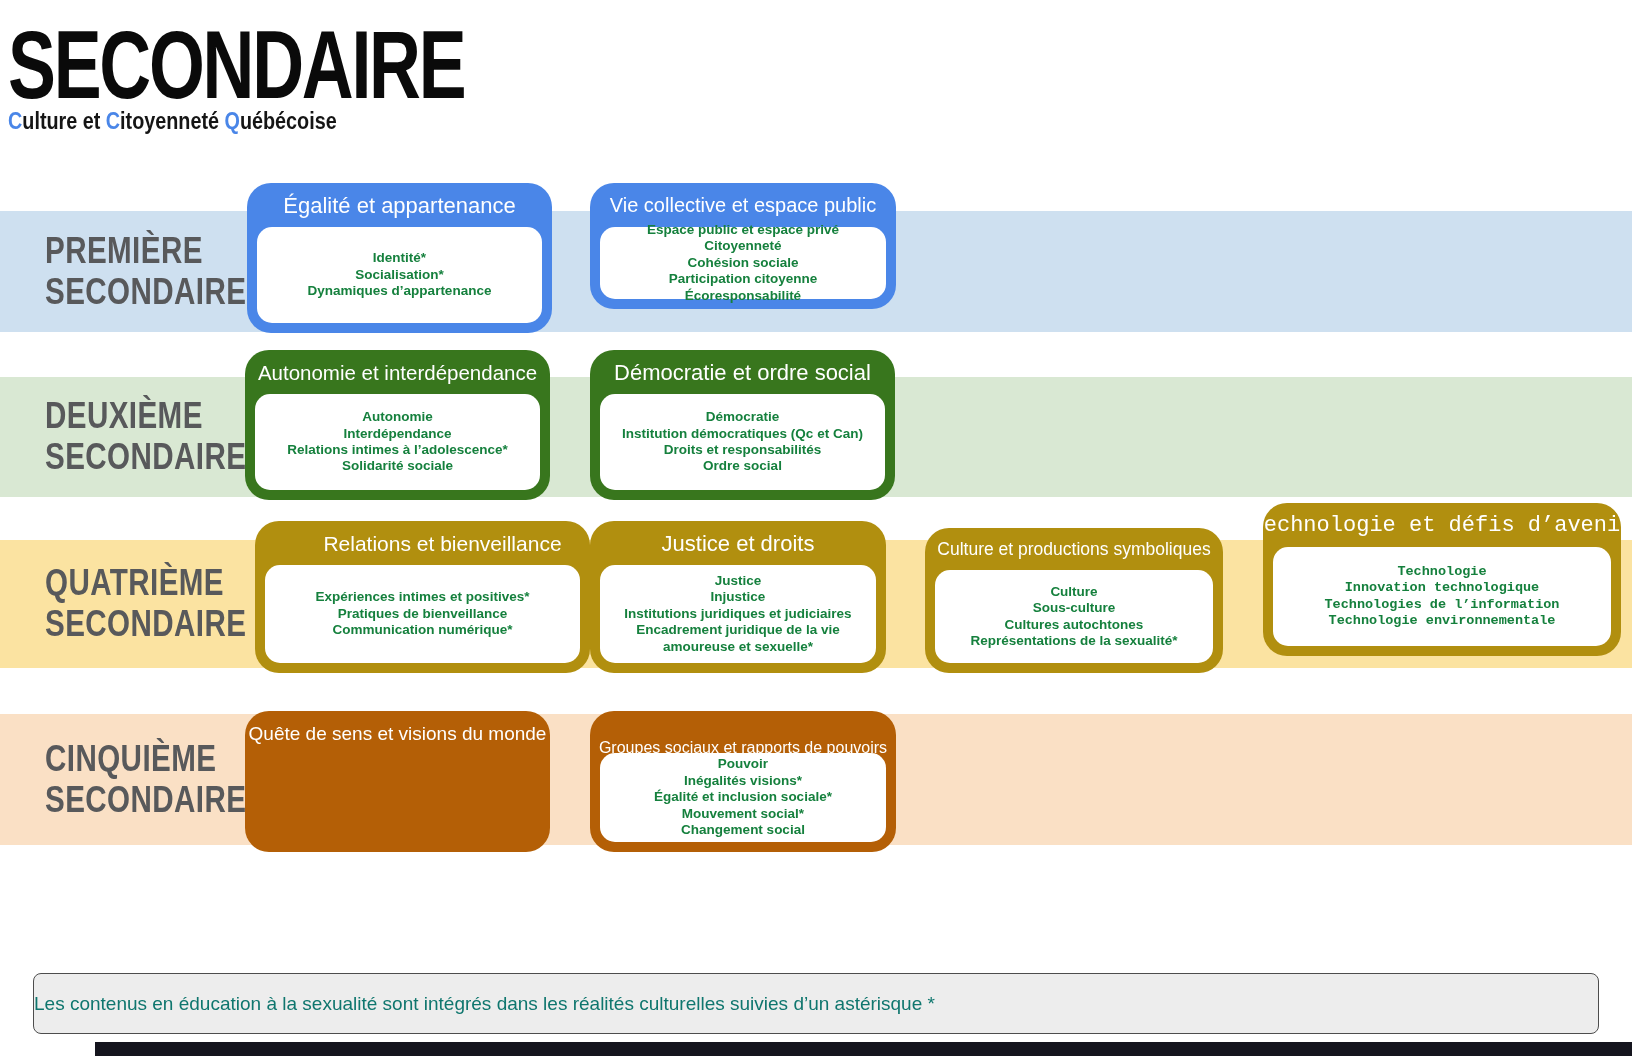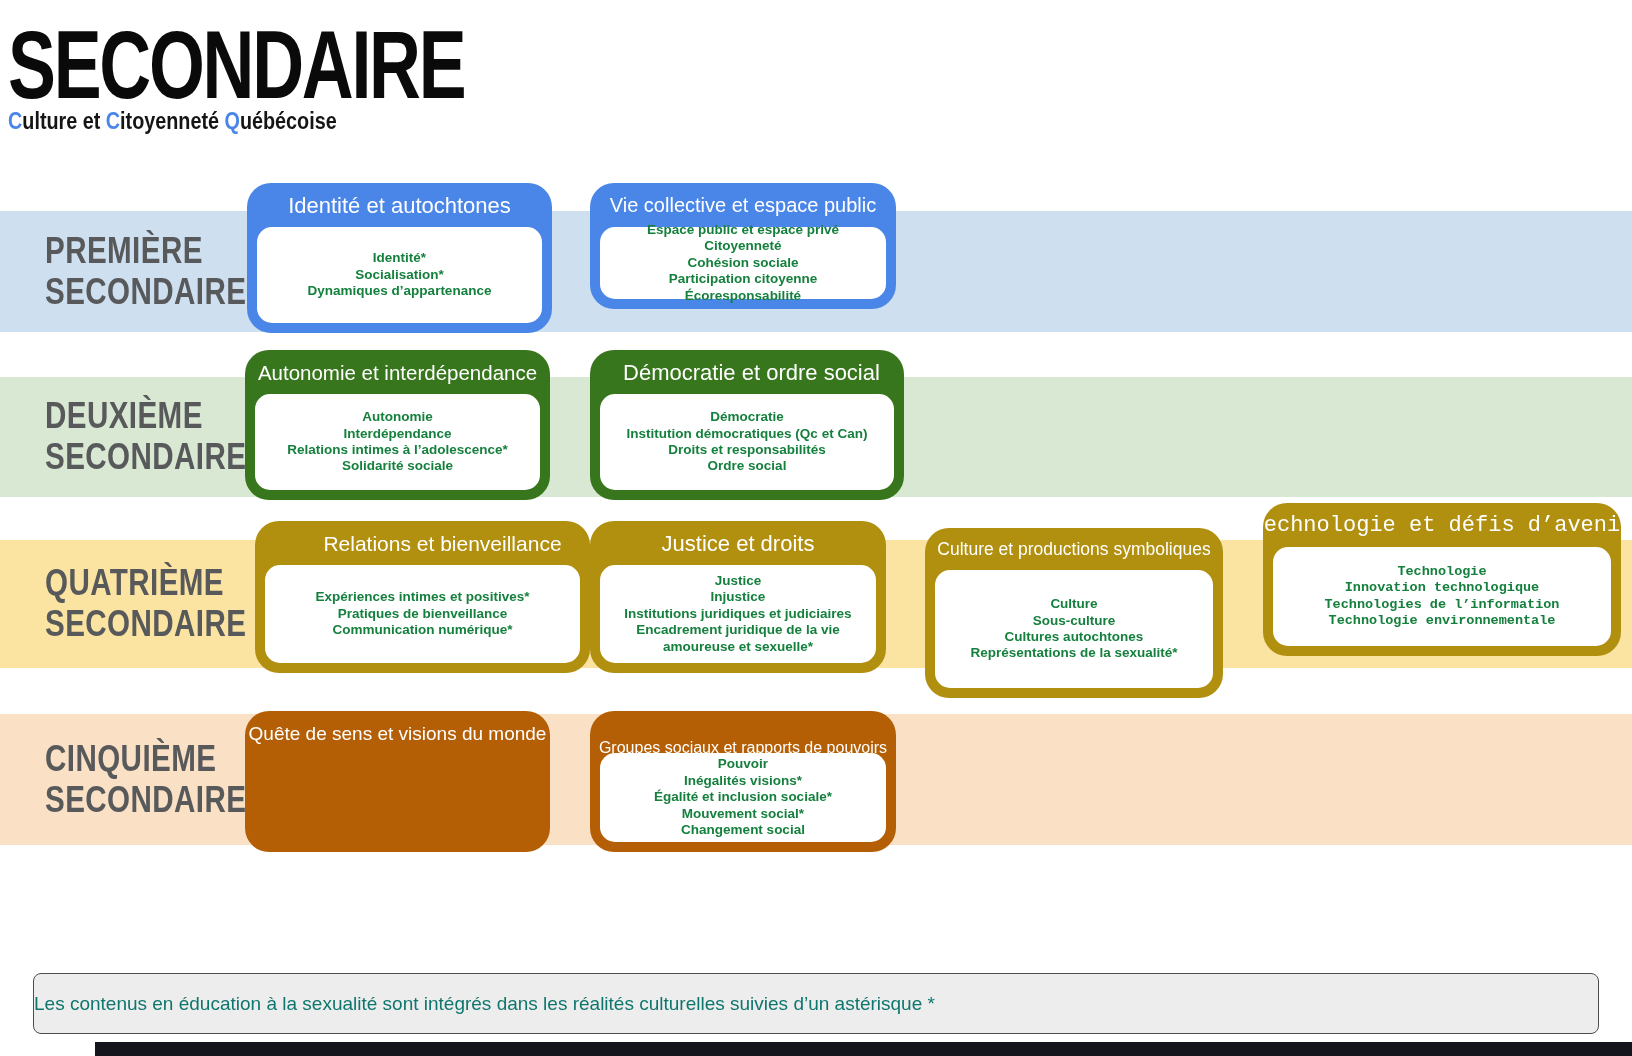--- a/index.html
+++ b/index.html
@@ -37,26 +37,26 @@
   .row2-card{background:var(--row2-card);}
   .row3-card{background:var(--row3-card);}
   .row4-card{background:var(--row4-card);}
 
   .r1c1{left:247px;top:183px;width:305px;height:150px;}
   .r1c2{left:590px;top:183px;width:306px;height:126px;}
   .r1c2 .card-title{font-size:20px;}
 
   .r2c1{left:245px;top:350px;width:305px;height:150px;}
   .r2c1 .card-title{font-size:20.5px;}
-  .r2c2{left:590px;top:350px;width:305px;height:150px;padding-left:9px;}
+  .r2c2{left:590px;top:350px;width:305px;height:150px;}
 
   .r3c1{left:255px;top:521px;width:295px;height:152px;padding-left:40px;}
   .r3c1 .card-title{font-size:21px;}
   .r3c2{left:590px;top:521px;width:296px;height:152px;}
-  .r3c3{left:925px;top:528px;width:298px;height:170px;}
+  .r3c3{left:925px;top:528px;width:298px;height:145px;}
   .r3c3 .card-title{font-size:17.5px;height:42px;}
   .r3c3 .card-body{top:42px;}
   .r3c4{left:1263px;top:503px;width:358px;height:153px;font-family:Liberation Mono, monospace;}
 
   .r4c1{left:245px;top:711px;width:305px;height:141px;}
   .r4c1 .card-title{font-size:19px;}
   .r4c2{left:590px;top:711px;width:306px;height:141px;}
   .r4c2 .card-title{font-size:16px;height:42px;margin-top:16px;}
   .r4c2 .card-body{top:42px;}
 
@@ -83,21 +83,21 @@
     <div class="row-label"><span>DEUXIÈME</span><br><span>SECONDAIRE</span></div>
   </div>
   <div class="band band3">
     <div class="row-label"><span>QUATRIÈME</span><br><span>SECONDAIRE</span></div>
   </div>
   <div class="band band4">
     <div class="row-label"><span>CINQUIÈME</span><br><span>SECONDAIRE</span></div>
   </div>
 
   <div class="card row1-card r1c1">
-    <div class="card-title">Identité et autochtones</div>
+    <div class="card-title">Égalité et appartenance</div>
     <div class="card-body">
         <div class="card-items">Identité*
 Socialisation*
 Dynamiques d’appartenance</div>
       </div>
   </div>
   <div class="card row1-card r1c2">
     <div class="card-title">Vie collective et espace public</div>
     <div class="card-body">
         <div class="card-items">Espace public et espace privé

